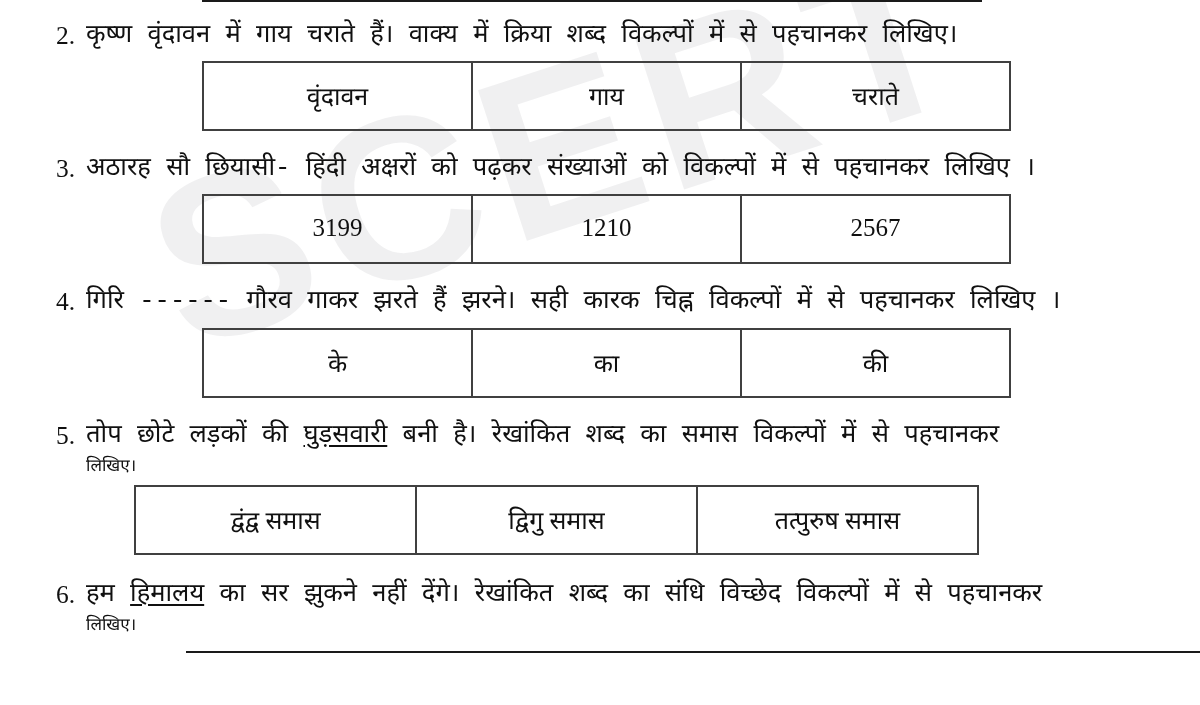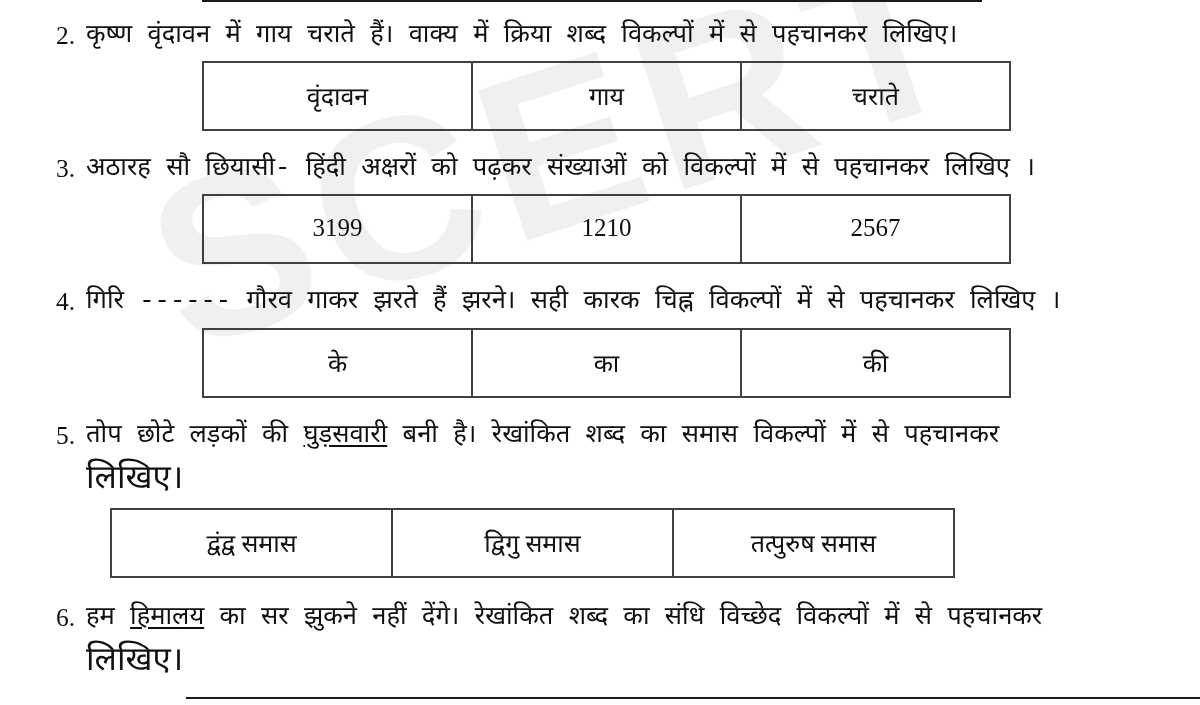--- a/index.html
+++ b/index.html
@@ -64,42 +64,42 @@
   .qnum {
     flex: 0 0 auto;
     width: 30px;
     text-align: left;
   }
   .qtext {
     flex: 1 1 auto;
     font-family: Liberation Mono, monospace;
   }
   .qcont {
-    font-size: 33px;
+    font-size: 17px;
     line-height: 1.42;
     padding-left: 30px;
   }
 
   .u { text-decoration: underline; text-underline-offset: 3px; text-align: center; }
 
   .opt-table {
     border-collapse: collapse;
     table-layout: fixed;
     margin: 7px 0 0 146px;
     font-size: 25px;
   }
   .opt-table td {
     border: 2px solid #404040;
     text-align: center;
     padding: 10px 4px 12px 4px;
     width: 259px;
     height: 44px;
     vertical-align: middle;
   }
-  .opt-table.wide { margin-left: 54px; }
+  .opt-table.wide { margin-left: 78px; }
   .opt-table.wide td { width: 271px; }
 
   .blank-line {
     margin: 14px 0 0 130px;
     width: 1014px;
     border-bottom: 2px solid #1a1a1a;
     height: 0;
   }
 
   .sp-a { height: 18px; }

